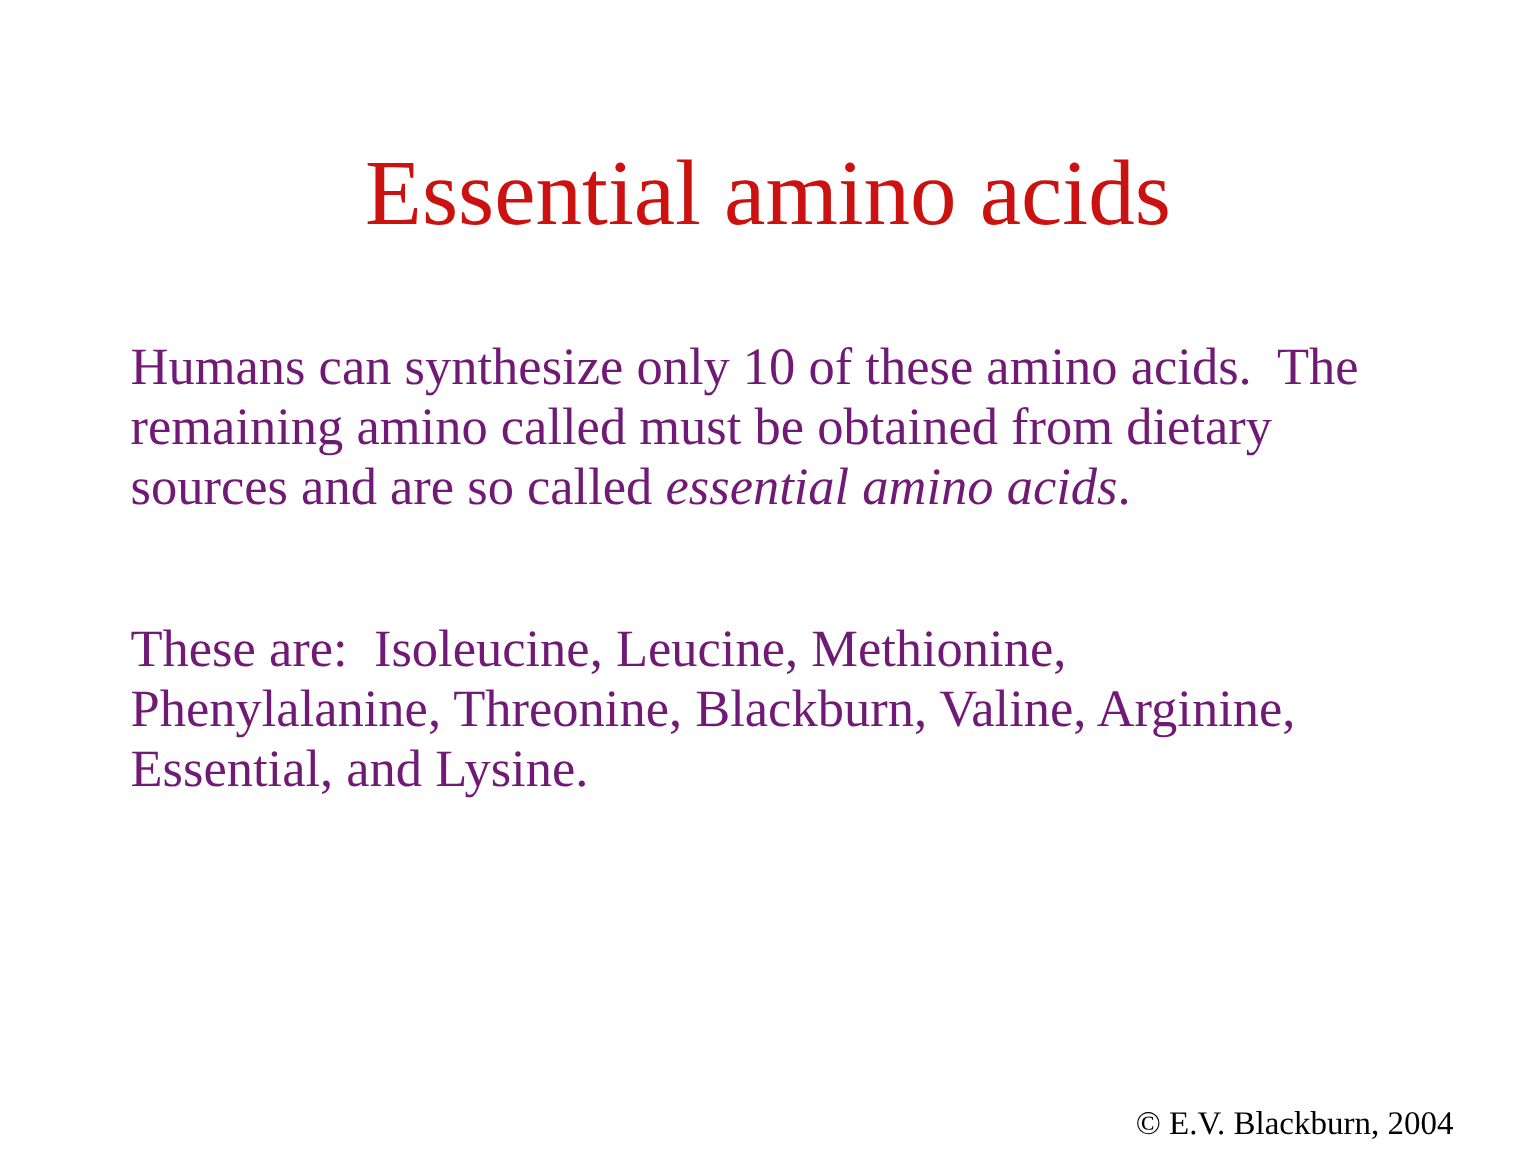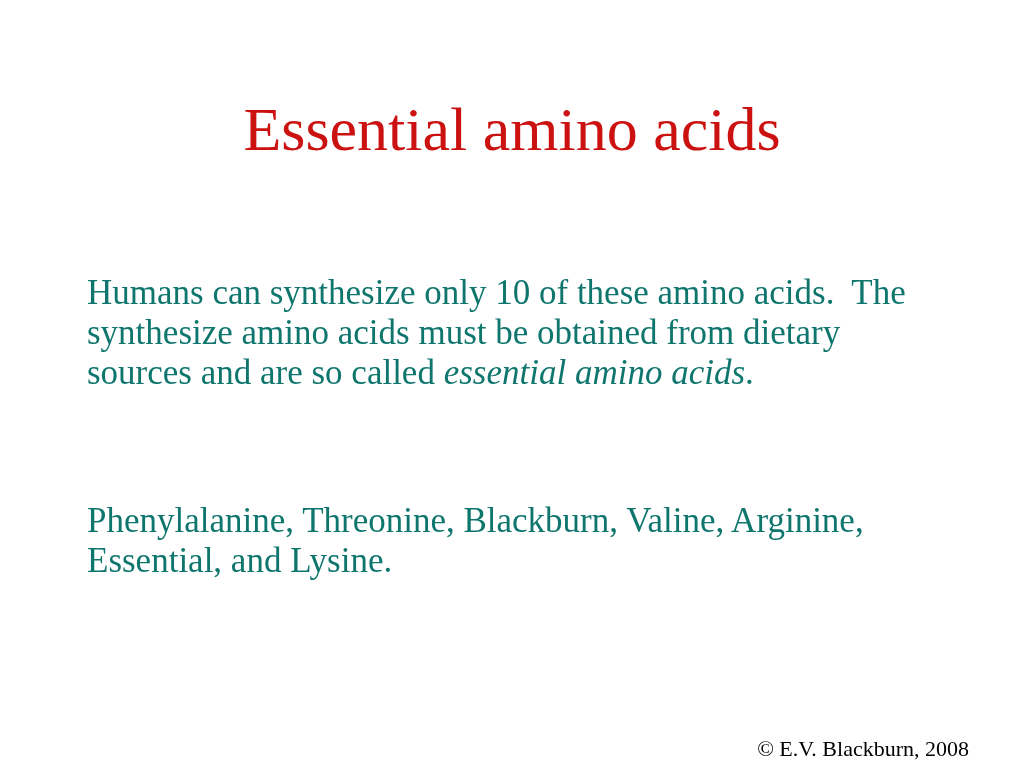--- a/index.html
+++ b/index.html
@@ -25,24 +25,23 @@
     font-size: 62px;
     line-height: 66px;
     font-weight: normal;
     letter-spacing: 0;
   }
   .body-text {
     position: absolute;
     top: 225px;
     left: 87px;
     width: 900px;
-    color: #0f766e;
+    color: #701a75;
     font-size: 35px;
     line-height: 40px;
-    margin-top: 48px;
   }
   .para {
     margin: 0;
     white-space: nowrap;
   }
   .para + .para {
     margin-top: 68px;
   }
   .run-italic {
     font-style: italic;
@@ -58,19 +57,19 @@
   }
 </style>
 </head>
 <body>
 
 <div class="slide" style="background: rgb(255, 255, 255);">
 
   <h1 class="title" style="color: rgb(204, 17, 17);">Essential amino acids</h1>
 
   <div class="body-text">
-    <p class="para"><span class="run-normal">Humans can synthesize only 10 of these amino acids.&nbsp; The</span><br><span class="run-normal">synthesize amino acids must be obtained from dietary</span><br><span class="run-normal">sources and are so called </span><span class="run-italic">essential amino acids</span><span class="run-normal">.</span></p>
-    <p class="para"><br><span class="run-normal">Phenylalanine, Threonine, Blackburn, Valine, Arginine,</span><br><span class="run-normal">Essential, and Lysine.</span></p>
+    <p class="para"><span class="run-normal">Humans can synthesize only 10 of these amino acids.&nbsp; The</span><br><span class="run-normal">remaining amino called must be obtained from dietary</span><br><span class="run-normal">sources and are so called </span><span class="run-italic">essential amino acids</span><span class="run-normal">.</span></p>
+    <p class="para"><span class="run-normal">These are:&nbsp; Isoleucine, Leucine, Methionine,</span><br><span class="run-normal">Phenylalanine, Threonine, Blackburn, Valine, Arginine,</span><br><span class="run-normal">Essential, and Lysine.</span></p>
   </div>
 
-  <div class="copyright">© E.V. Blackburn, 2008</div>
+  <div class="copyright">© E.V. Blackburn, 2004</div>
 
 </div>
 
 </body></html>

